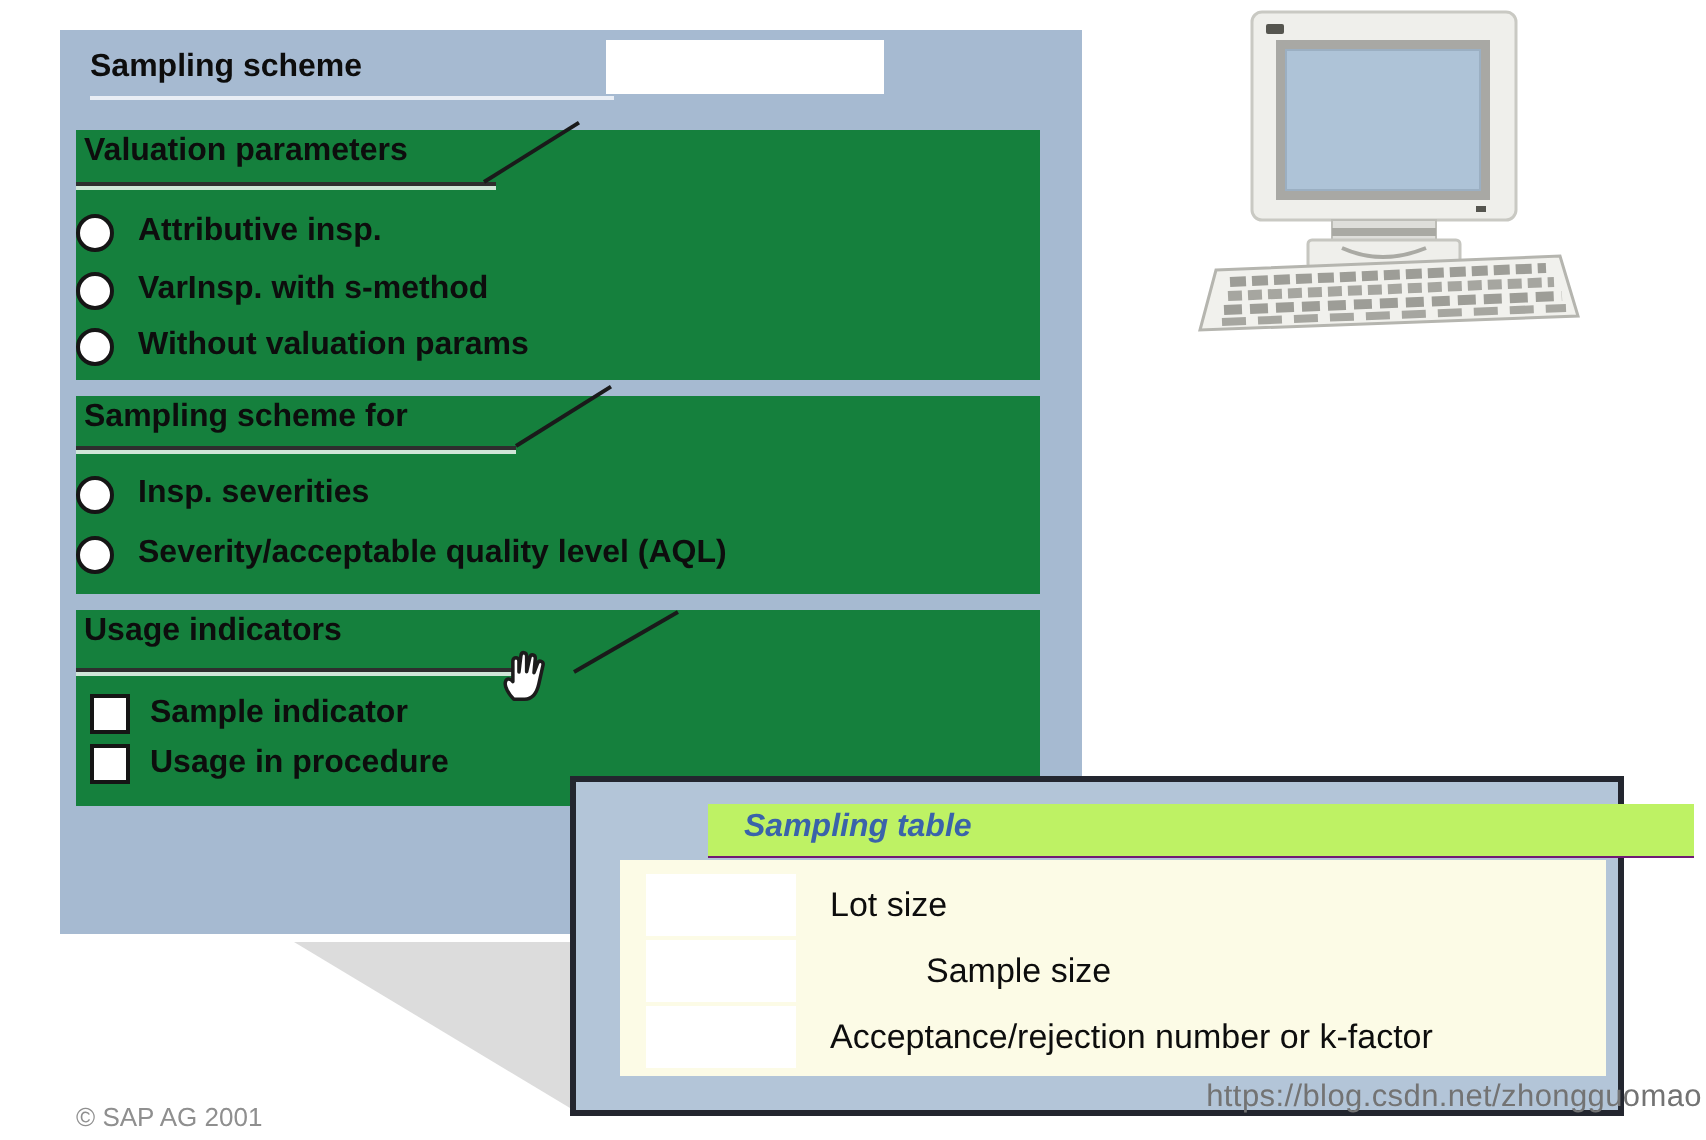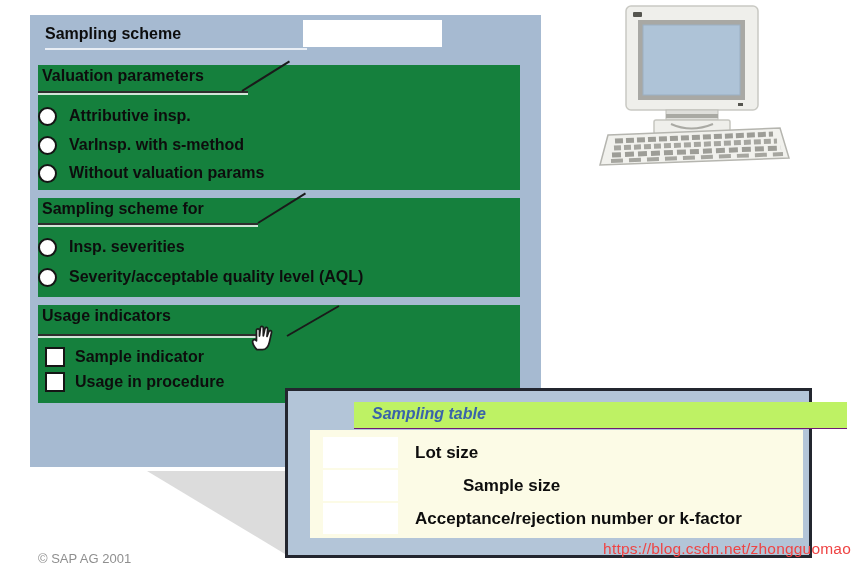--- a/index.html
+++ b/index.html
@@ -41,24 +41,24 @@
          background:#b3c5d8;border:3px solid #23262f;}
   .popup-header{position:absolute;left:22px;top:11px;width:493px;height:26px;background:#bef264;
                 border-bottom:1px solid #701a75;box-sizing:content-box;margin-left:44px;}
   .popup-title{position:absolute;left:18px;top:3px;font-size:16px;font-weight:bold;font-style:italic;color:#3a63aa;}
   .popup-body{position:absolute;left:22px;top:39px;width:493px;height:108px;background:#fcfbe6;}
   .field-row{position:absolute;left:13px;display:flex;align-items:center;height:31px;}
   .fr1{top:7px;}.fr2{top:40px;gap:48px;}.fr3{top:73px;}
   .pfield{width:75px;height:31px;background:#ffffff;border:none;outline:none;flex:none;
           font:bold 15px "Liberation Sans",sans-serif;padding:0 4px;box-sizing:border-box;}
   .pfield + .field-label{margin-left:17px;}
-  .field-label{font-size:17px;font-weight:bold;color:#0d0d0d;white-space:nowrap;}
+  .field-label{font-size:17px;font-weight:normal;color:#0d0d0d;white-space:nowrap;}
   
   .copyright{position:absolute;left:38px;top:551px;font-size:13px;color:#8f8f8f;}
-  .watermark{position:absolute;right:2px;top:540px;font-size:15.5px;color:#ef4444;letter-spacing:.2px;}
+  .watermark{position:absolute;right:2px;top:540px;font-size:15.5px;color:#737373;letter-spacing:.2px;}
   
   .computer{position:absolute;left:595px;top:2px;width:215px;height:172px;}
 </style>
 </head>
 <body>
 
 <div class="stage">
 
   <svg class="computer" viewBox="0 0 215 172" xmlns="http://www.w3.org/2000/svg">
     <rect x="31" y="4" width="132" height="104" rx="5" fill="#efefeb" stroke="#c9c9c3" stroke-width="1.5"></rect>

